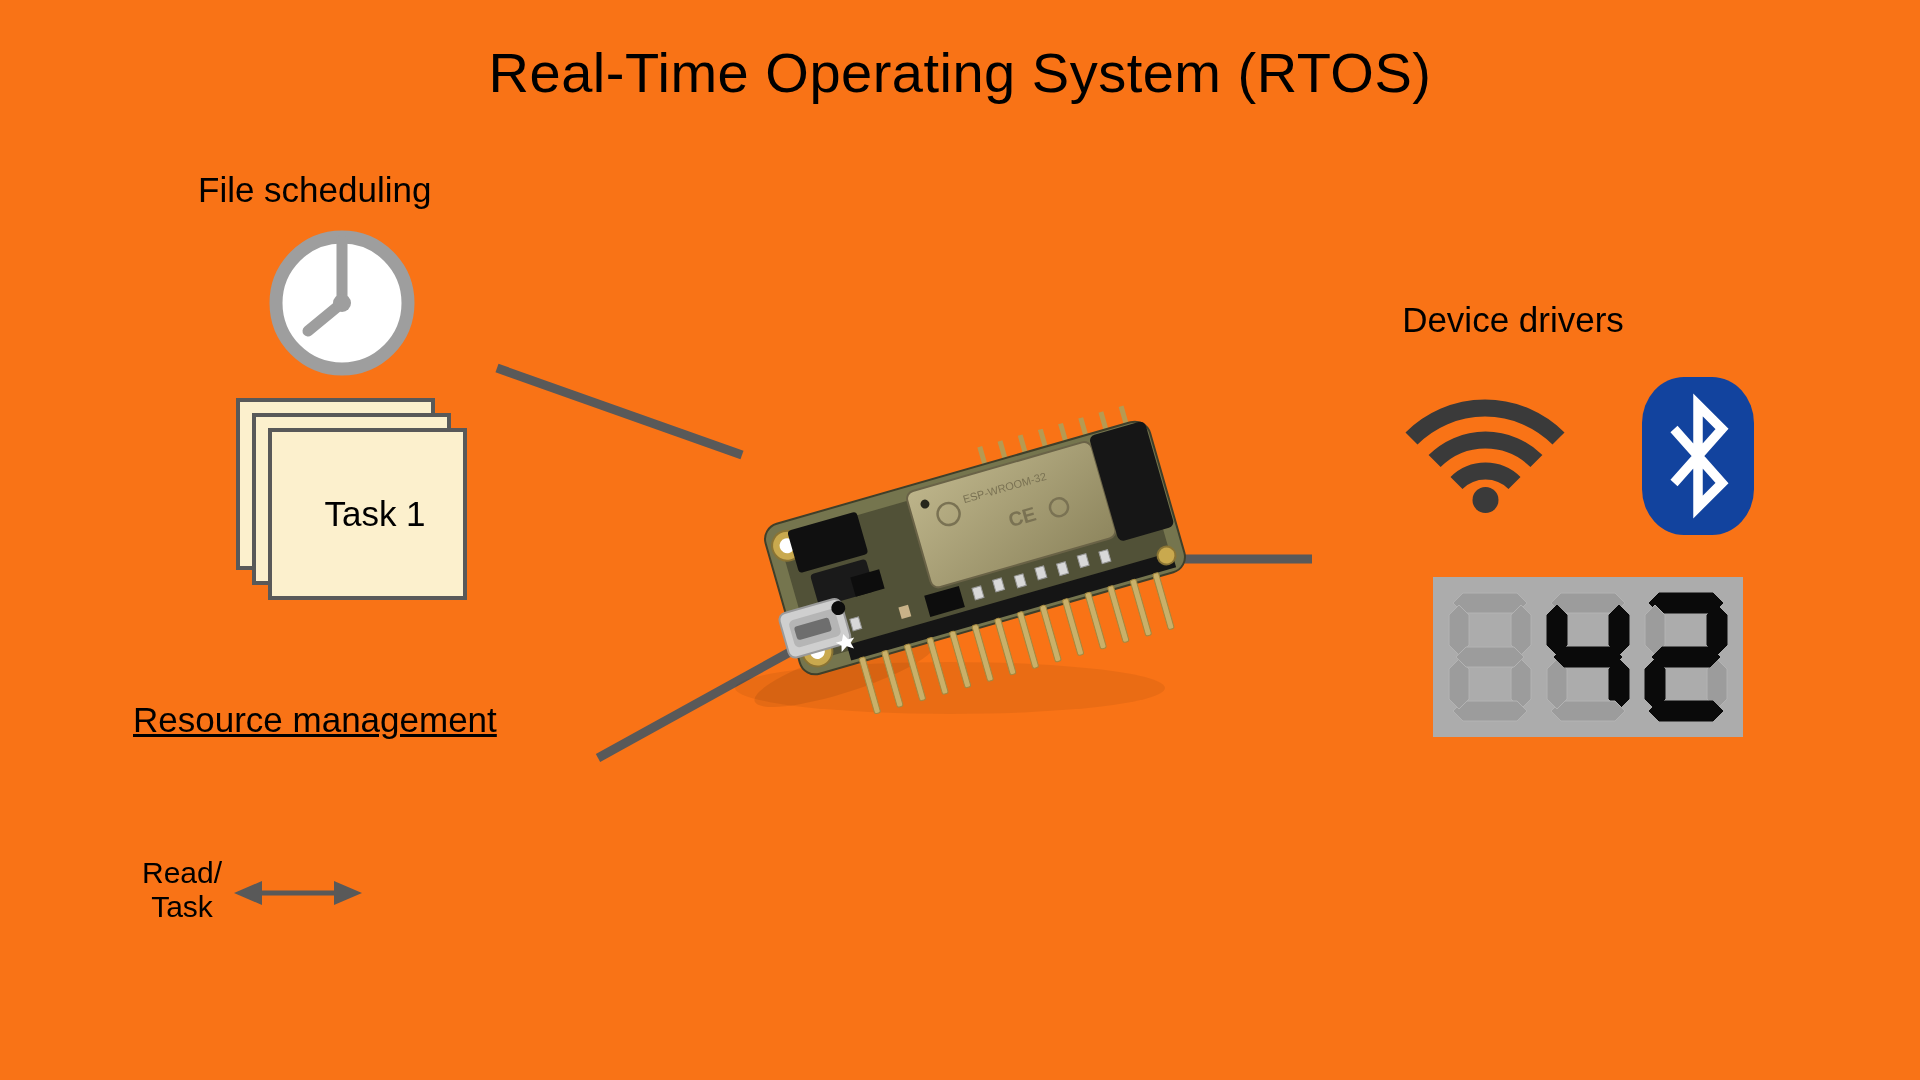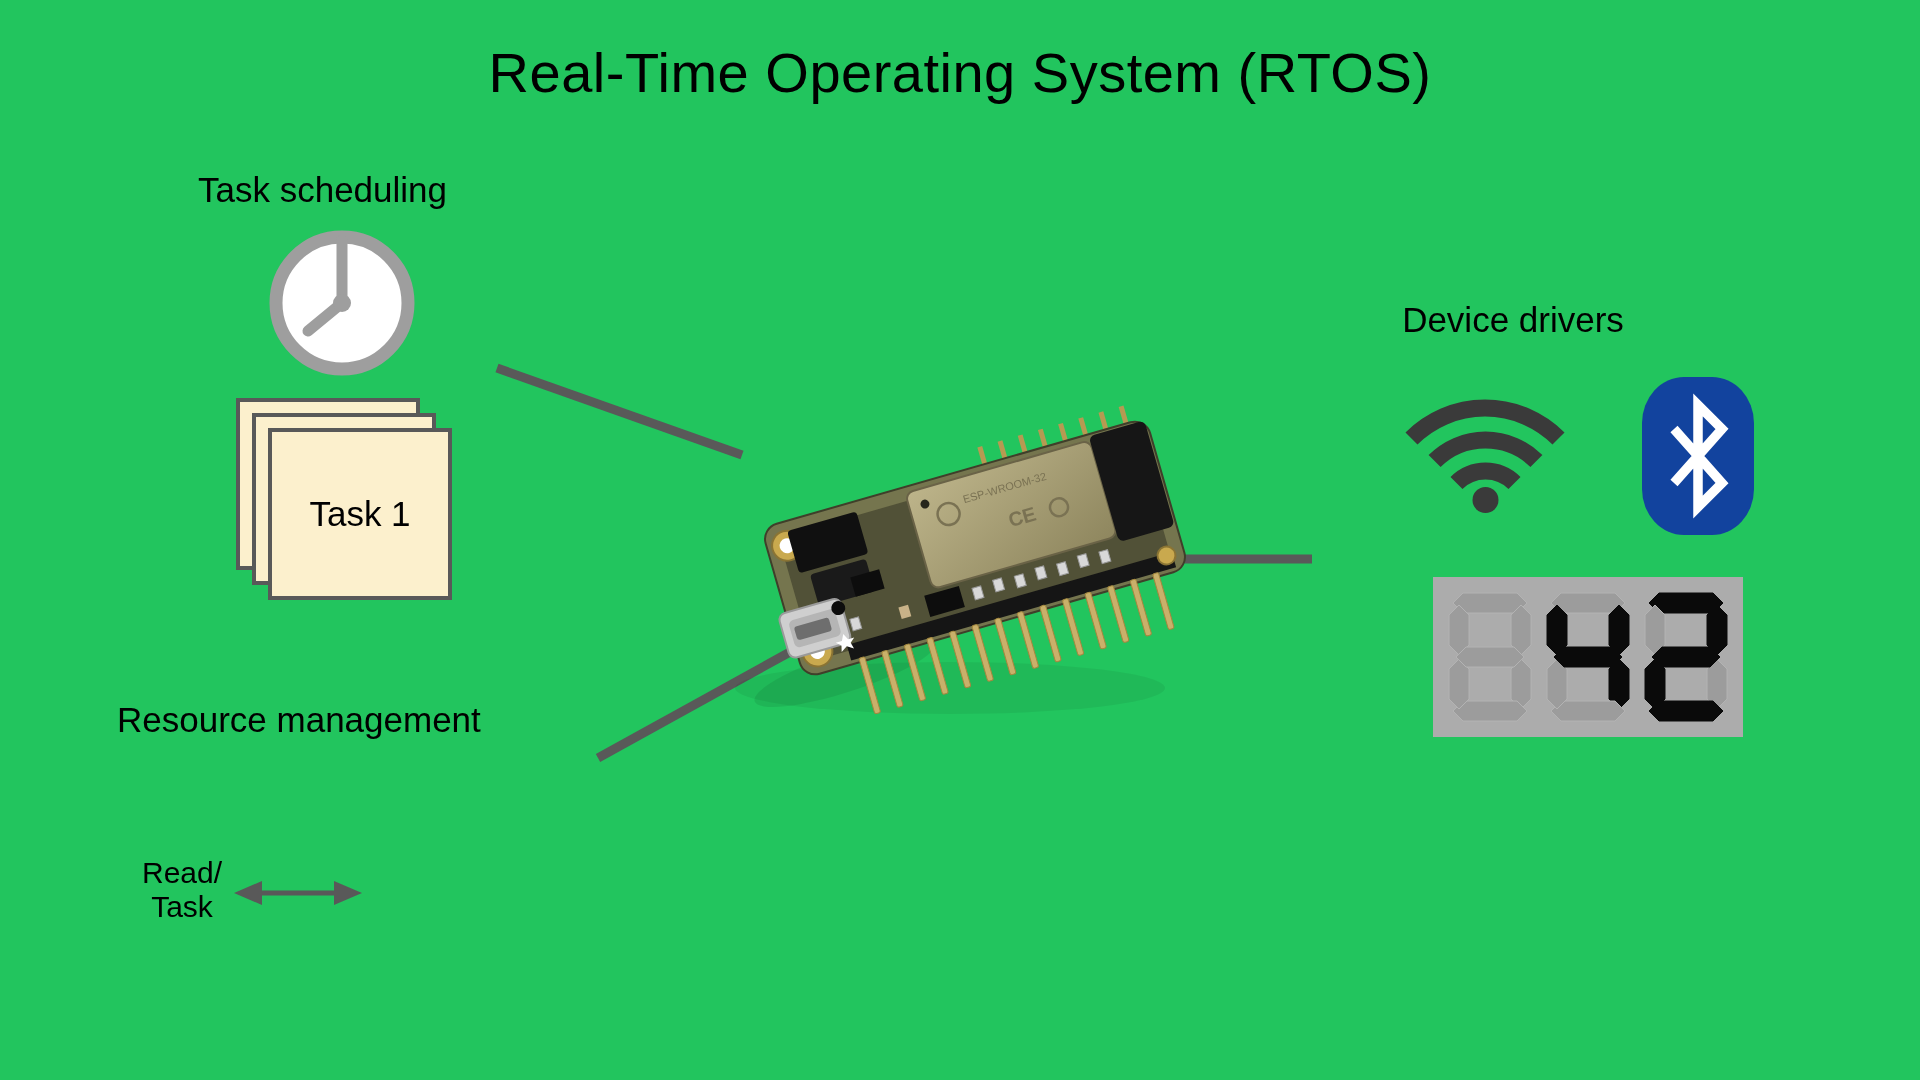--- a/index.html
+++ b/index.html
@@ -1,42 +1,42 @@
 <!DOCTYPE html>
 <html><head>
 <meta charset="utf-8">
 <style>
   html,body{margin:0;padding:0;background:#fff;}
-  .canvas{position:relative;width:1920px;height:1080px;background:#22c55e;overflow:hidden;
+  .canvas{position:relative;width:1920px;height:1080px;background:#f97316;overflow:hidden;
           font-family:"Liberation Sans", sans-serif;color:#000;}
   .abs{position:absolute;}
   .title{left:0;top:40px;width:1920px;text-align:center;font-size:56px;letter-spacing:.5px;}
   .section-label{font-size:35px;white-space:nowrap;}
   .lbl-task{left:198px;top:170px;}
-  .lbl-res{left:117px;top:700px;}
+  .lbl-res{left:133px;top:700px;text-decoration:underline;}
   .lbl-dev{left:1323px;top:300px;width:380px;text-align:center;}
 
   
   .card{position:absolute;width:176px;height:164px;background:#FCF0CD;border:4px solid #595959;
-        display:flex;align-items:center;justify-content:center;font-size:35px;}
+        display:flex;align-items:center;justify-content:center;font-size:35px;padding-left:15px;}
   
   .page{position:absolute;width:168px;height:212px;background:#CFE2F3;border:4px solid #595959;}
 
   .io-label{left:112px;top:856px;width:140px;text-align:center;font-size:30px;line-height:1.12;}
 
   svg text{font-family:"Liberation Sans", sans-serif;}
 </style>
 </head>
 <body>
 
 <div class="canvas">
 
   <div class="abs title">Real-Time Operating System (RTOS)</div>
 
-  <div class="abs section-label lbl-task">Task scheduling</div>
+  <div class="abs section-label lbl-task">File scheduling</div>
   <div class="abs section-label lbl-res">Resource management</div>
   <div class="abs section-label lbl-dev">Device drivers</div>
 
   <svg class="abs" style="left:262px;top:223px" width="160" height="162" viewBox="0 0 160 162">
     <circle cx="80" cy="80" r="66" fill="#ffffff" stroke="#9E9E9E" stroke-width="13"></circle>
     <line x1="80" y1="80" x2="80" y2="17" stroke="#9E9E9E" stroke-width="11" stroke-linecap="round"></line>
     <line x1="80" y1="80" x2="46" y2="108" stroke="#9E9E9E" stroke-width="11" stroke-linecap="round"></line>
     <circle cx="80" cy="80" r="9" fill="#9E9E9E"></circle>
   </svg>
 

